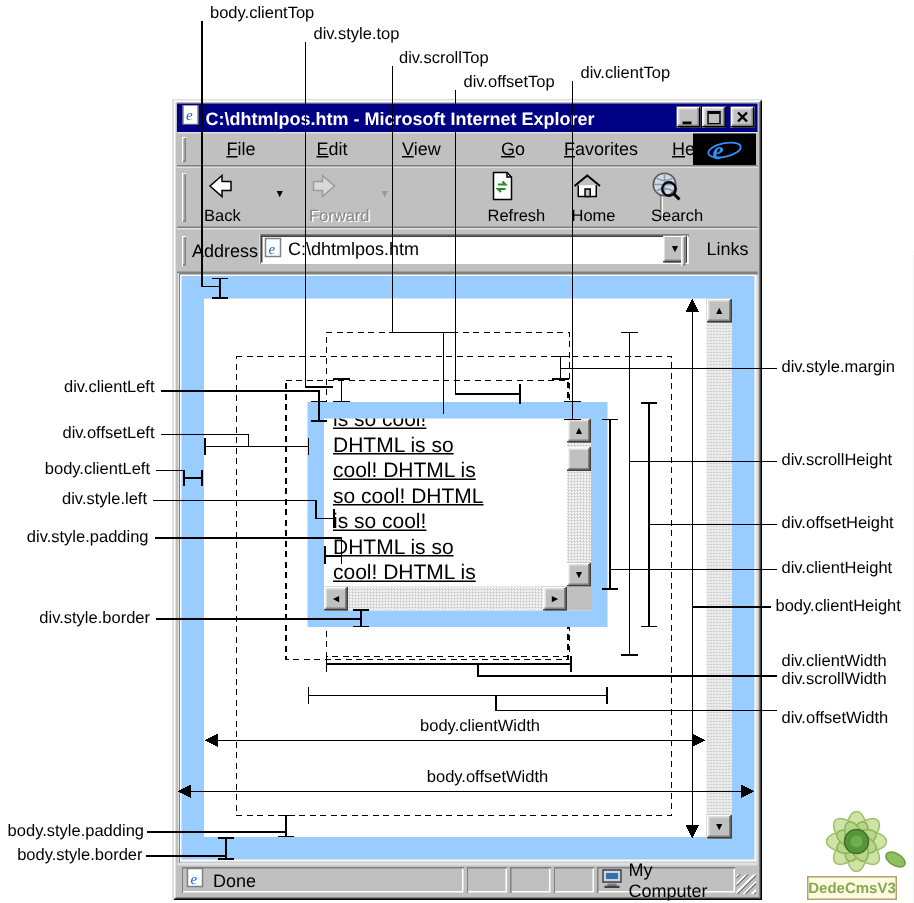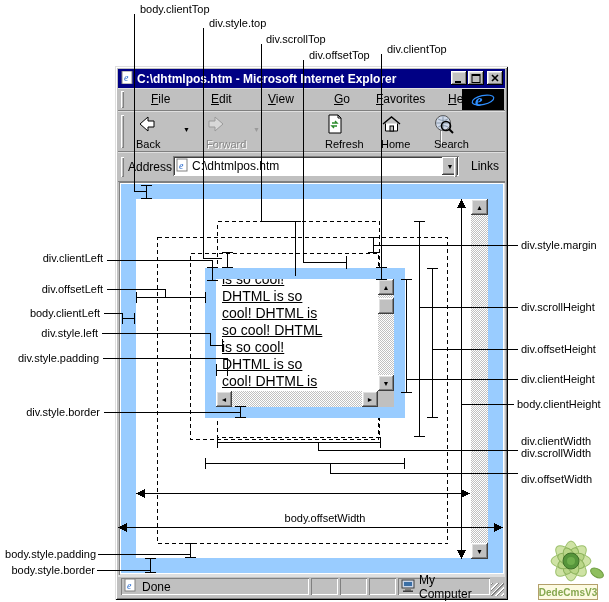--- a/index.html
+++ b/index.html
@@ -316,20 +316,21 @@
 
   <span class="lbl" style="left:521px;top:239px;">div.style.margin</span>
   <span class="lbl" style="left:521px;top:301px;">div.scrollHeight</span>
   <span class="lbl" style="left:521px;top:343px;">div.offsetHeight</span>
   <span class="lbl" style="left:521px;top:373px;">div.clientHeight</span>
   <span class="lbl" style="left:517px;top:398px;">body.clientHeight</span>
   <span class="lbl" style="left:521px;top:435px;">div.clientWidth</span>
   <span class="lbl" style="left:521px;top:447px;">div.scrollWidth</span>
   <span class="lbl" style="left:521px;top:473px;">div.offsetWidth</span>
 
+  <span class="lbl c" style="left:240px;width:160px;top:478px;">body.clientWidth</span>
   <span class="lbl c" style="left:245px;width:160px;top:512px;">body.offsetWidth</span>
 
   <span class="lbl r" style="left:0;width:96px;top:548px;">body.style.padding</span>
   <span class="lbl r" style="left:0;width:95px;top:564px;">body.style.border</span>
 
   <div class="dede">
     <svg width="72" height="52" viewBox="0 0 72 52">
       <g transform="translate(38,26)">
         <g fill="#cfe3a5" stroke="#9cc06c" stroke-width="1">
           <ellipse rx="8" ry="20" transform="rotate(0)"></ellipse>

